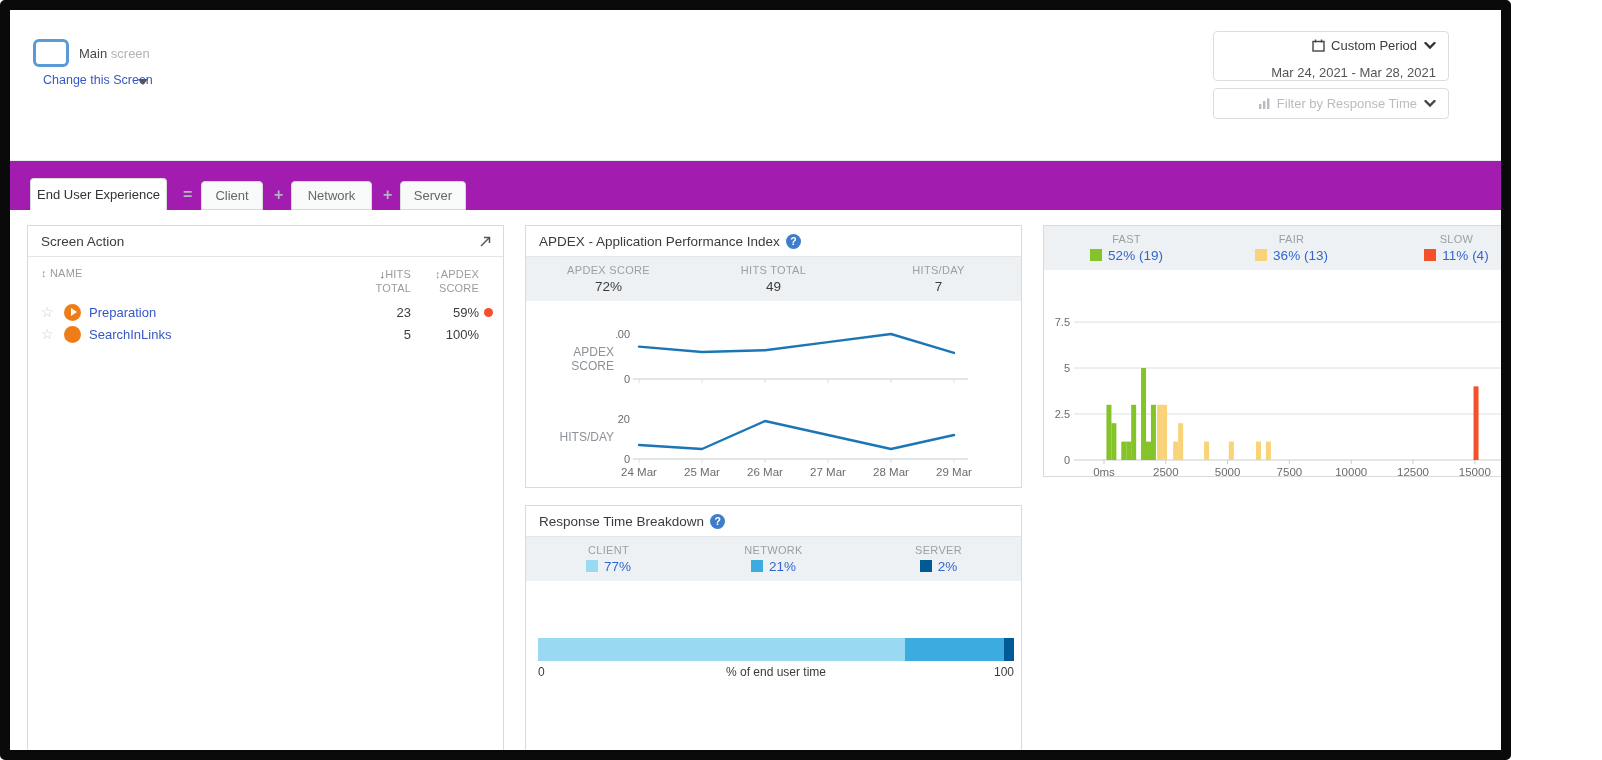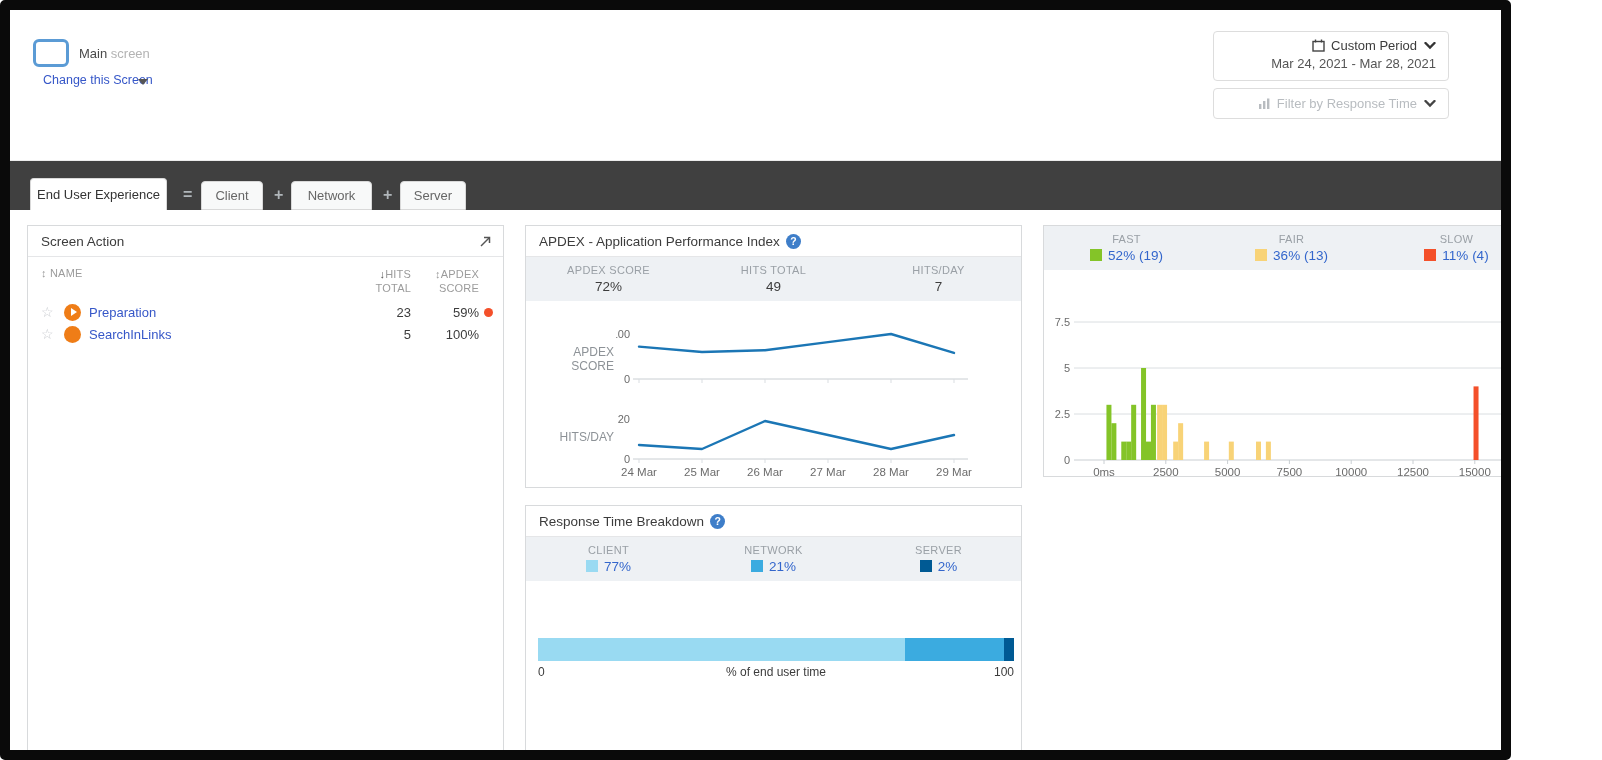--- a/index.html
+++ b/index.html
@@ -34,28 +34,28 @@
     border-top: 6px solid #555; cursor: pointer;
   }
   .hdr-box {
     position: absolute; right: 52px; width: 236px;
     border: 1px solid #ddd; border-radius: 4px; background: #fff;
     padding: 6px 12px 6px 10px; text-align: left; cursor: pointer;
   }
   .period-box { top: 21px; height: 50px; }
   .filter-box { top: 78px; height: 31px; }
   .hdr-line { font-size: 13px; color: #3c3c3c; display: flex; justify-content: flex-end; align-items: center; gap: 6px; }
-  .hdr-line.range { color: #555; margin-top: 3px; }
+  .hdr-line.range { color: #555; margin-top: 12px; }
   .filter-box .hdr-line { color: #b8bcc0; margin-top: 1px; }
   .chev { display: inline-block; margin-left: 1px; }
 
   
   .tabstrip {
     position: absolute; left: 0; top: 150px; width: 100%; height: 50px;
-    background: #404040; border-top: 1px solid #ececec;
+    background: #a21caf; border-top: 1px solid #ececec;
   }
   .tab {
     position: absolute; bottom: 0;
     border: 1px solid #d9d9d9; border-radius: 4px 4px 0 0;
     font-size: 13px; color: #666; background: #f8f9f9;
     display: flex; align-items: center; justify-content: center;
     height: 29px; cursor: pointer;
   }
   .tab.active {
     background: #fff; color: #333; height: 32px; border-bottom: none;

